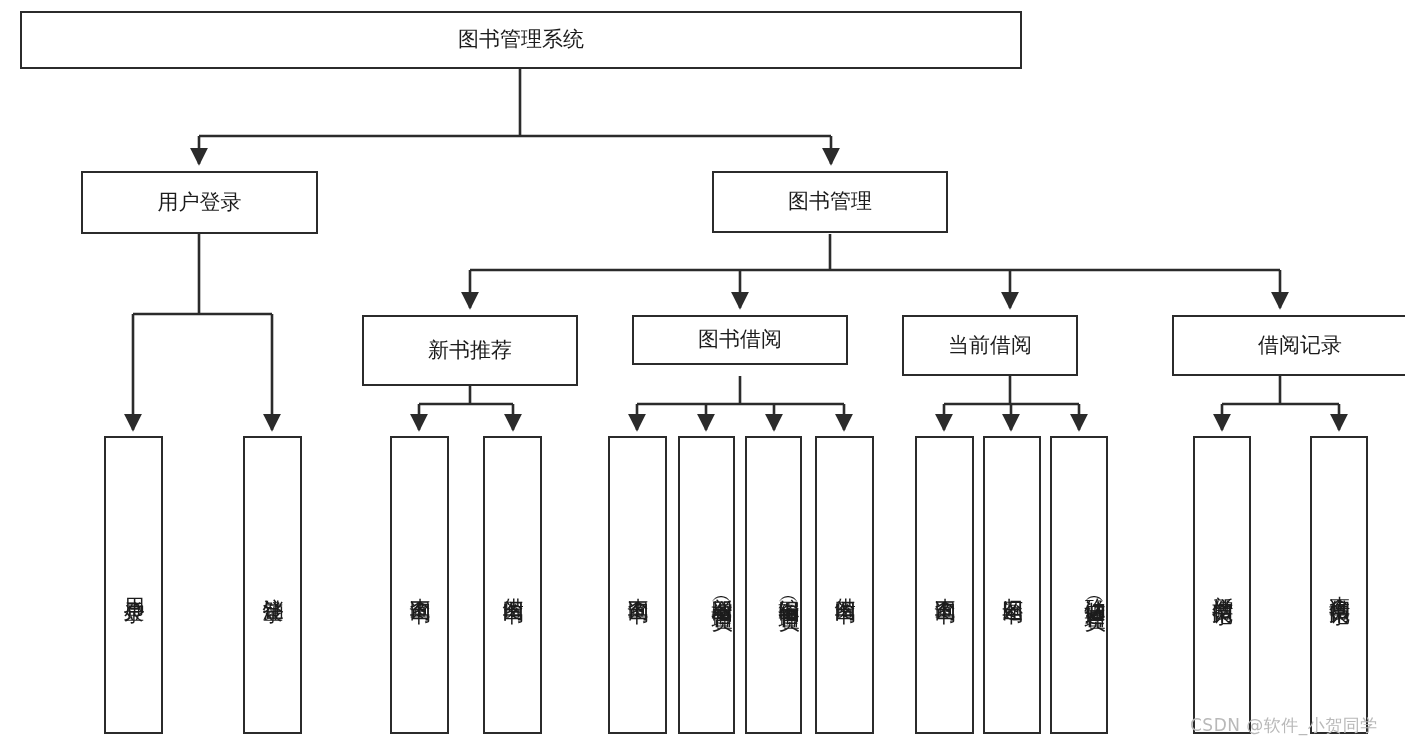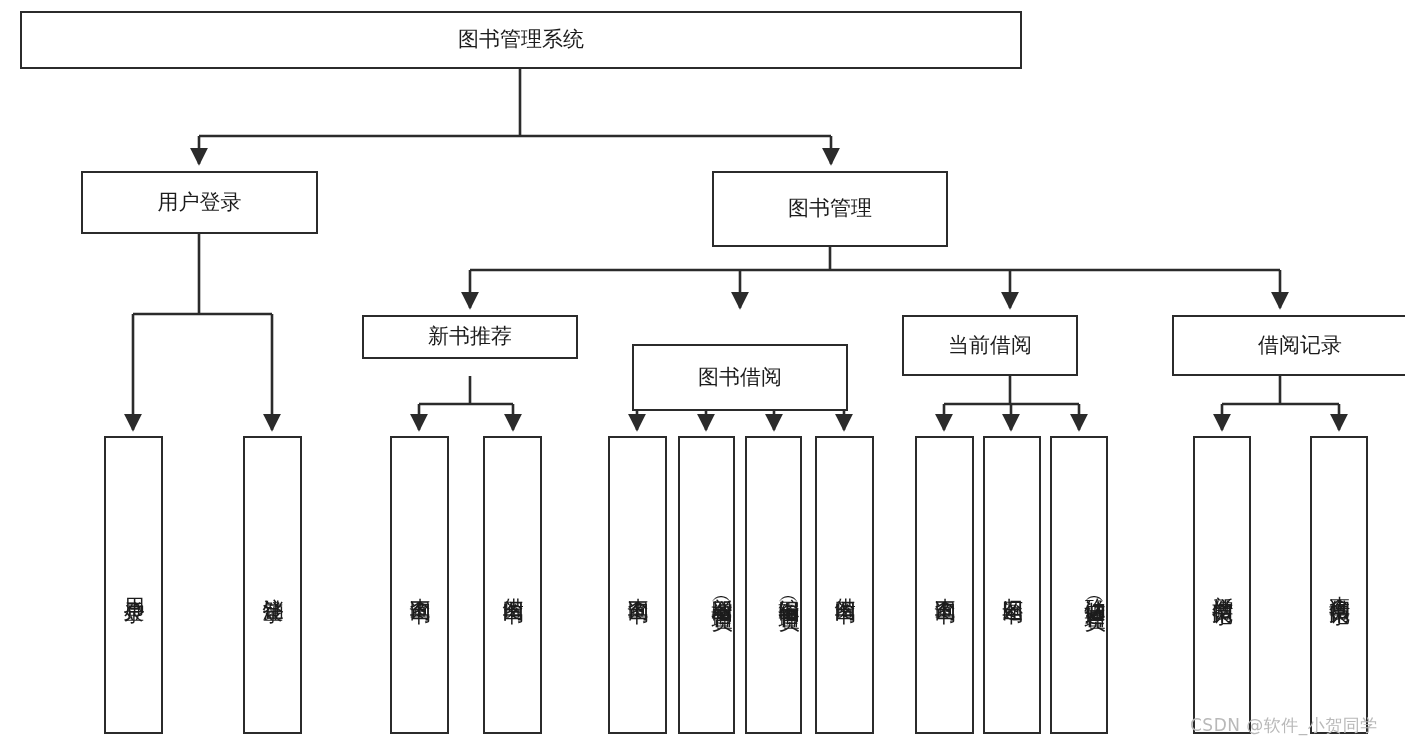--- a/index.html
+++ b/index.html
@@ -112,24 +112,24 @@
       <path d="M 1280 376 L 1280 404"></path>
       <path d="M 1222 404 L 1339 404"></path>
       <path d="M 1222 404 L 1222 430" marker-end="url(#arrow)"></path>
       <path d="M 1339 404 L 1339 430" marker-end="url(#arrow)"></path>
     </g>
   </svg>
 
   <div class="node h" style="left:20px; top:11px; width:1002px; height:58px;">图书管理系统</div>
 
   <div class="node h" style="left:81px; top:171px; width:237px; height:63px;">用户登录</div>
-  <div class="node h" style="left:712px; top:171px; width:236px; height:76px;">图书管理</div>
+  <div class="node h" style="left:712px; top:171px; width:236px; height:62px;">图书管理</div>
 
-  <div class="node h" style="left:362px; top:315px; width:216px; height:44px;">新书推荐</div>
-  <div class="node h" style="left:632px; top:315px; width:216px; height:67px;margin-top:29px;">图书借阅</div>
+  <div class="node h" style="left:362px; top:315px; width:216px; height:71px;">新书推荐</div>
+  <div class="node h" style="left:632px; top:315px; width:216px; height:50px;">图书借阅</div>
   <div class="node h" style="left:902px; top:315px; width:176px; height:61px;">当前借阅</div>
   <div class="node h" style="left:1172px; top:315px; width:256px; height:61px;">借阅记录</div>
 
   <div class="node v mid" style="left:104px; top:436px; width:59px; height:298px;">用户登录</div>
   <div class="node v mid" style="left:243px; top:436px; width:59px; height:298px;">注销登录</div>
 
   <div class="node v mid" style="left:390px; top:436px; width:59px; height:298px;">查询图书</div>
   <div class="node v mid" style="left:483px; top:436px; width:59px; height:298px;">借阅图书</div>
 
   <div class="node v mid" style="left:608px; top:436px; width:59px; height:298px;">查询图书</div>

